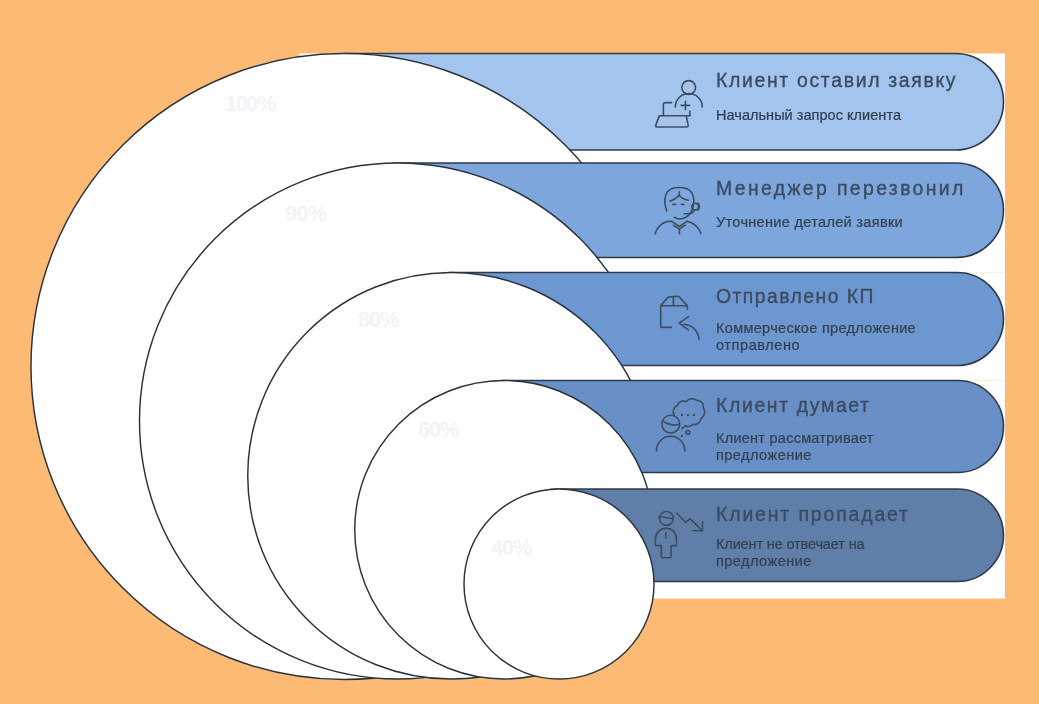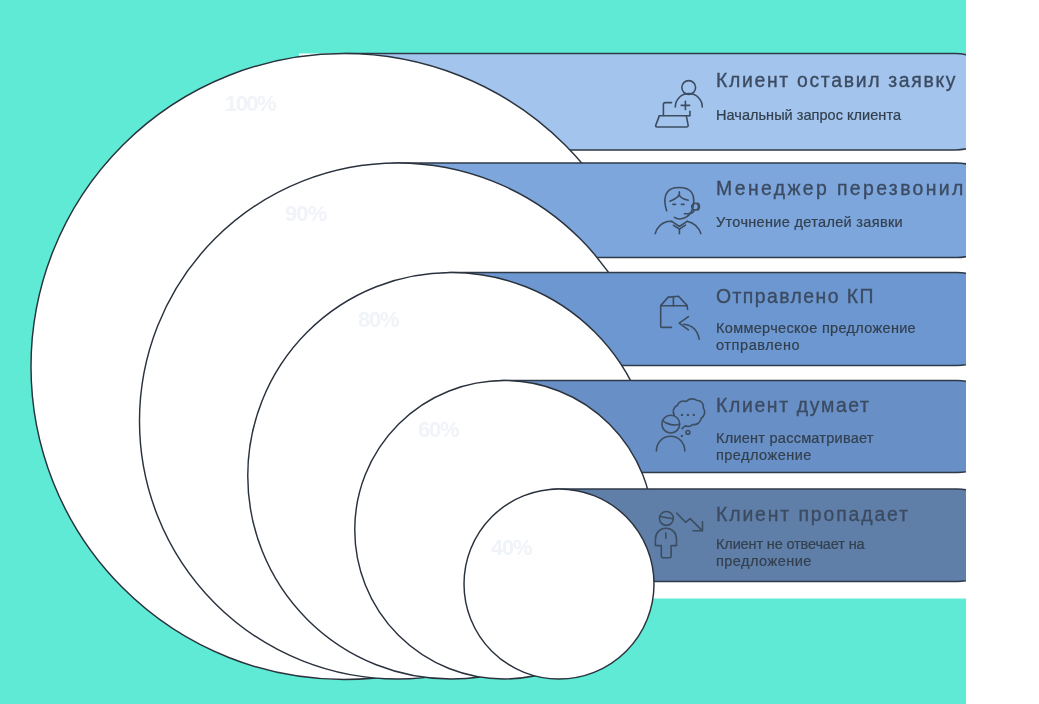--- a/index.html
+++ b/index.html
@@ -1,16 +1,16 @@
 <!DOCTYPE html>
 <html><head>
 <meta charset="utf-8">
 <style>
   html,body{margin:0;padding:0;background:#ffffff;}
-  .wrap{width:966px;height:704px;position:relative;overflow:hidden;background:#5eead4;}
+  .wrap{width:1039px;height:704px;position:relative;overflow:hidden;background:#fdba74;}
   text{font-family:"Liberation Sans",sans-serif;}
   .title{font-size:19.4px;fill:#3c4b61;stroke:#3c4b61;stroke-width:.35;}
   .sub{font-size:14.5px;fill:#33404f;stroke:#33404f;stroke-width:.22;}
   .pct{font-size:22px;fill:#f0f3f7;font-weight:bold;}
   .icon{stroke:#3c4d61;stroke-width:1.6;fill:none;stroke-linecap:round;stroke-linejoin:round;}
 </style>
 </head>
 <body>
 <div class="wrap">
 <svg width="1039" height="704" viewBox="0 0 1039 704">

